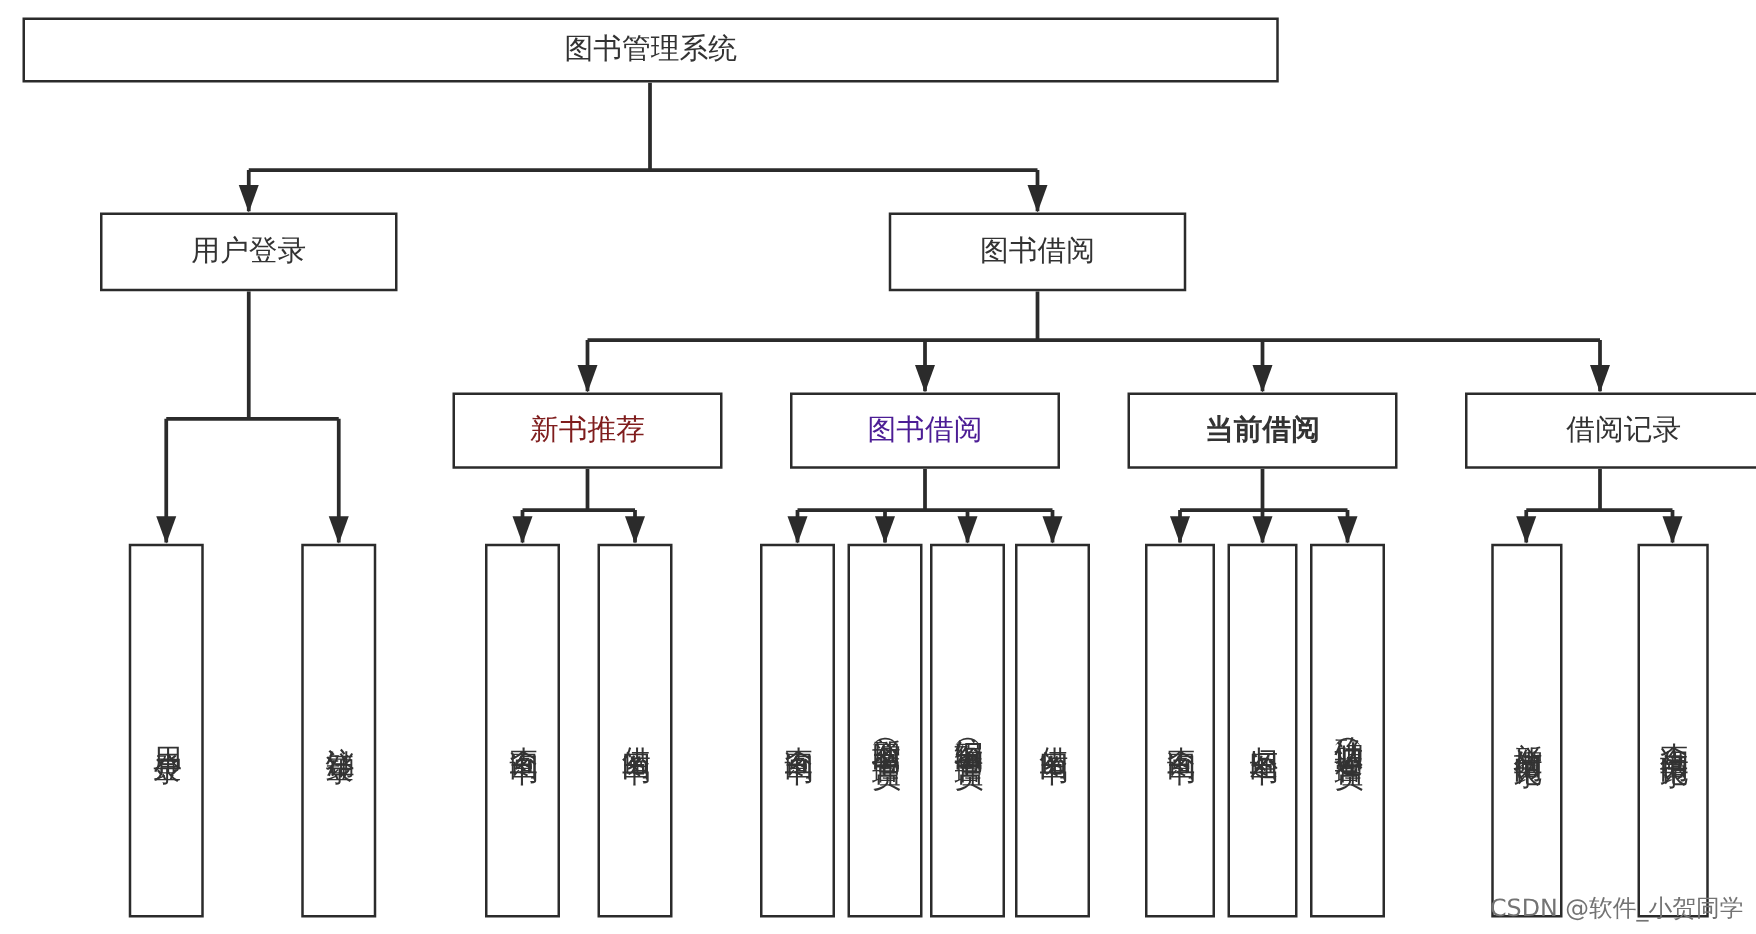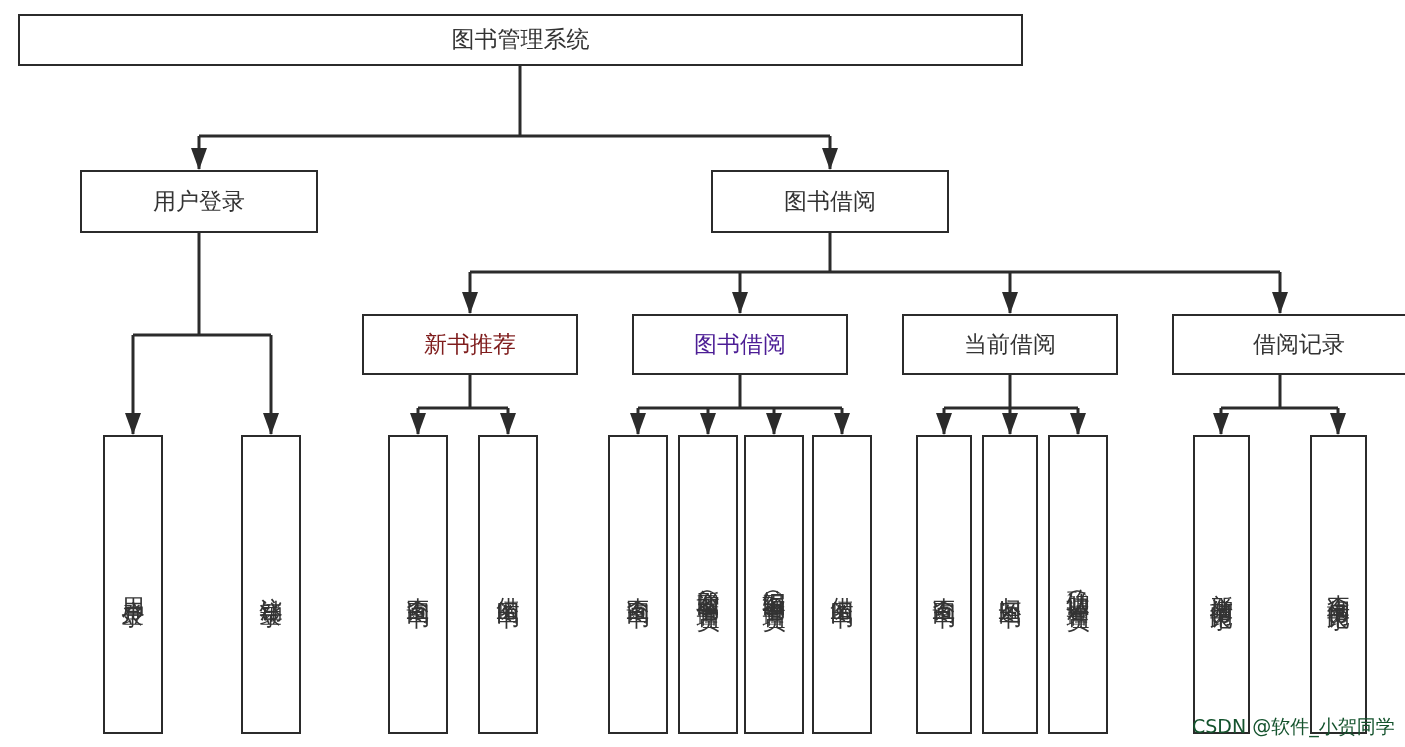--- a/index.html
+++ b/index.html
@@ -133,21 +133,21 @@
       </div>
       <div class="node horizontal" style="left: 711px; top: 170px; width: 238px; height: 63px; border-color: rgb(43, 43, 43);">
         <span class="node-label" style="color: rgb(51, 51, 51);">图书借阅</span>
       </div>
       <div class="node horizontal" style="left: 362px; top: 314px; width: 216px; height: 61px; border-color: rgb(43, 43, 43);">
         <span class="node-label" style="color: #7f1d1d;">新书推荐</span>
       </div>
       <div class="node horizontal" style="left: 632px; top: 314px; width: 216px; height: 61px; border-color: rgb(43, 43, 43);">
         <span class="node-label" style="color: #4c1d95;">图书借阅</span>
       </div>
-      <div class="node horizontal" style="left: 902px; top: 314px; width: 216px; height: 61px; border-color: rgb(43, 43, 43);">
+      <div class="node horizontal" style="left: 902px; top: 314px; width: 216px; height: 61px; border-color: rgb(43, 43, 43); font-weight: bold;">
         <span class="node-label" style="color: rgb(51, 51, 51);">当前借阅</span>
       </div>
       <div class="node horizontal" style="left: 1172px; top: 314px; width: 254px; height: 61px; border-color: rgb(43, 43, 43);">
         <span class="node-label" style="color: rgb(51, 51, 51);">借阅记录</span>
       </div>
       <div class="node vertical" style="left: 103px; top: 435px; width: 60px; height: 299px; border-color: rgb(43, 43, 43);">
         <span class="node-label" style="color: rgb(51, 51, 51);">用户登录</span>
       </div>
       <div class="node vertical" style="left: 241px; top: 435px; width: 60px; height: 299px; border-color: rgb(43, 43, 43);">
         <span class="node-label" style="color: rgb(51, 51, 51);">注销登录</span>
@@ -179,14 +179,14 @@
       <div class="node vertical" style="left: 1048px; top: 435px; width: 60px; height: 299px; border-color: rgb(43, 43, 43);">
         <span class="node-label" style="color: rgb(51, 51, 51);">确认归还（管理员）</span>
       </div>
       <div class="node vertical" style="left: 1193px; top: 435px; width: 57px; height: 299px; border-color: rgb(43, 43, 43);">
         <span class="node-label" style="color: rgb(51, 51, 51);">新增借阅记录</span>
       </div>
       <div class="node vertical" style="left: 1310px; top: 435px; width: 57px; height: 299px; border-color: rgb(43, 43, 43);">
         <span class="node-label" style="color: rgb(51, 51, 51);">查询借阅记录</span>
       </div>
     </div>
-  <div class="watermark" style="left: 1192px; top: 714px; color: #14532d;">CSDN @软件_小贺同学</div>
+  <div class="watermark" style="left: 1192px; top: 714px; color: #737373;">CSDN @软件_小贺同学</div>
 </div>
 
 </body></html>

